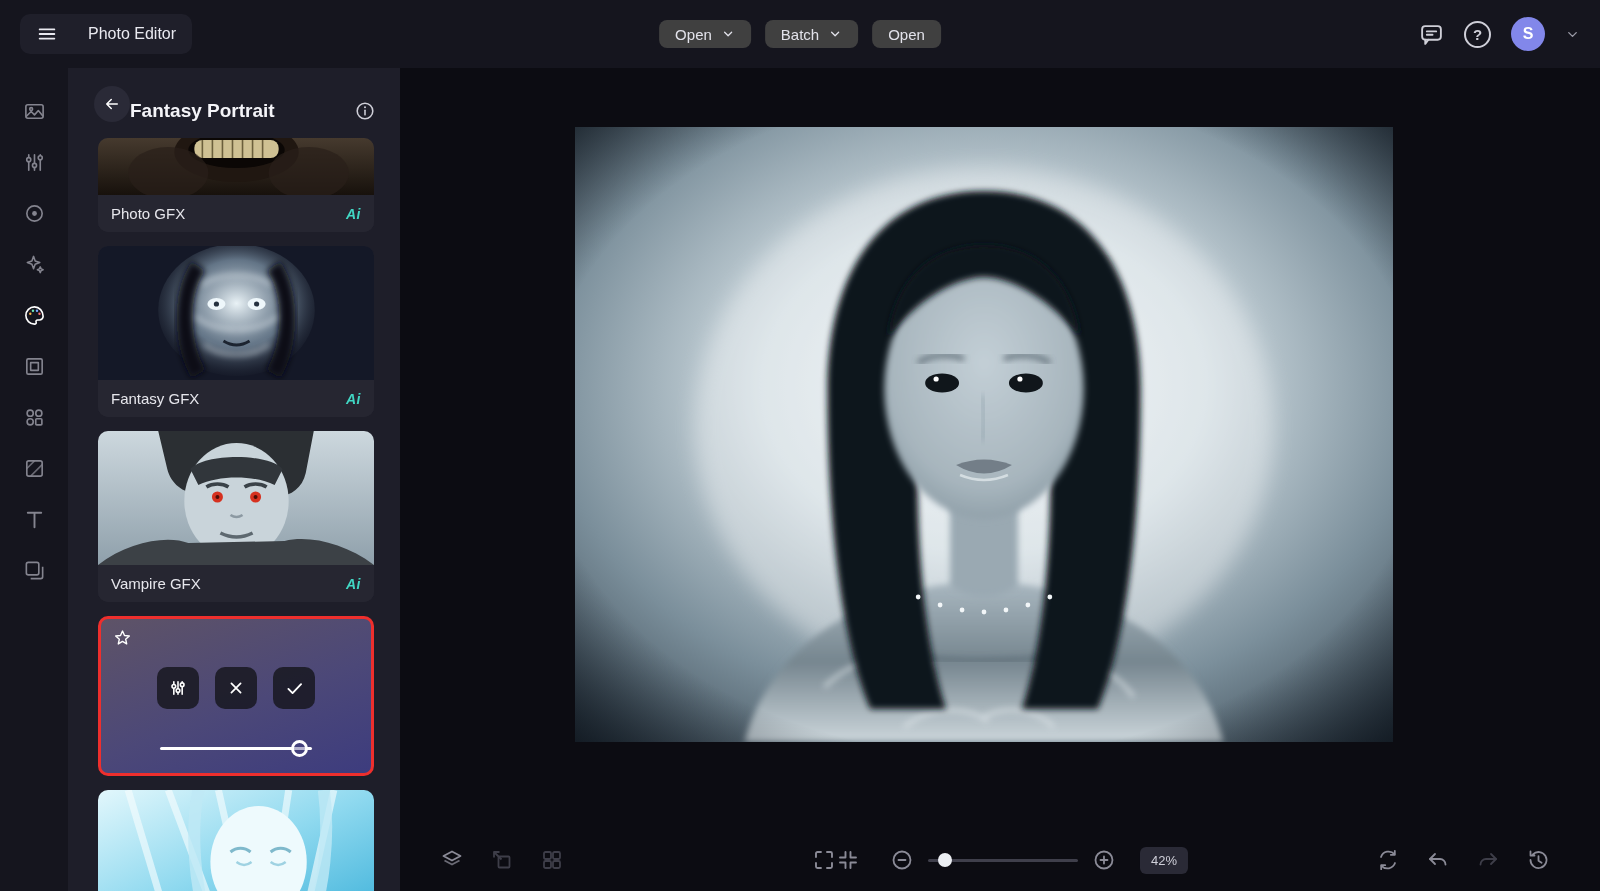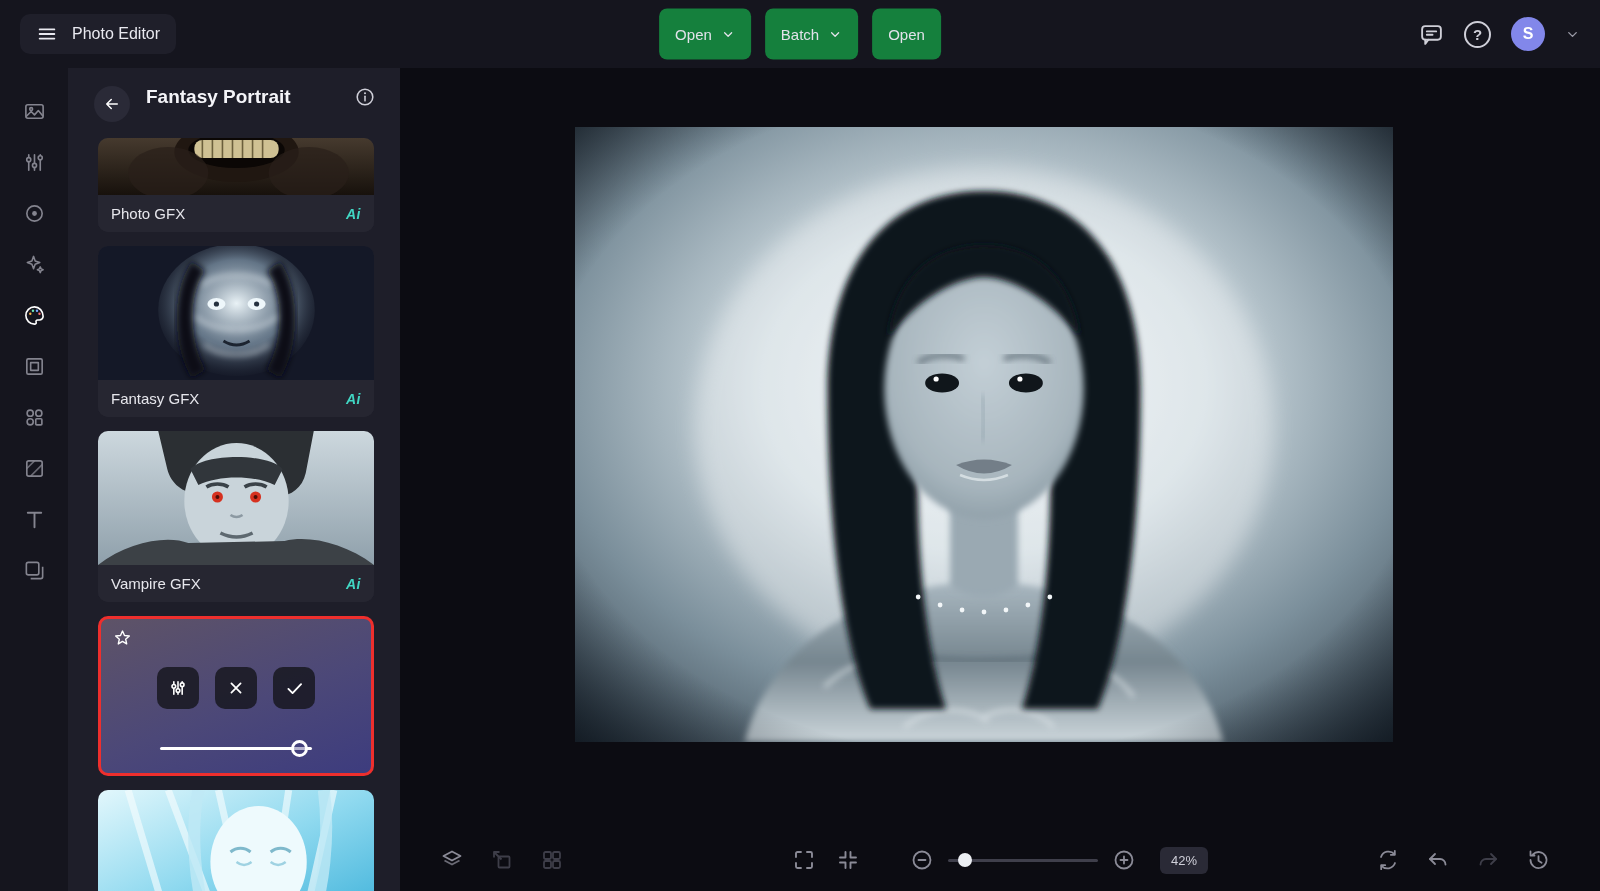--- a/index.html
+++ b/index.html
@@ -4,40 +4,40 @@
 <style>
   *{box-sizing:border-box;margin:0;padding:0}
   html,body{width:1600px;height:891px}
   body{background:#0c0c12;font-family:"Liberation Sans",sans-serif;color:#e8e8ee;overflow:hidden}
   svg{display:block}
   button{font-family:inherit}
   .app{width:1600px;height:891px;display:flex;flex-direction:column}
 
   
   .topbar{height:68px;flex:0 0 68px;background:#15151e;display:flex;align-items:center;padding:0 20px;position:relative;z-index:5}
-  .app-menu{display:flex;align-items:center;gap:14px;background:#1f1f2a;border-radius:10px;padding:9px 16px;cursor:pointer;border:none;color:#e9e9f0}
+  .app-menu{display:flex;align-items:center;gap:30px;background:#1f1f2a;border-radius:10px;padding:9px 16px;cursor:pointer;border:none;color:#e9e9f0}
   .app-title{font-size:16px}
   .topbar-center{position:absolute;left:50%;top:50%;transform:translate(-50%,-50%);display:flex;gap:14px}
-  .tb-btn{display:flex;align-items:center;gap:9px;background:#15803d;border:none;color:#e2e2ea;font-size:15px;padding:0 16px;height:51px;border-radius:8px;cursor:pointer}
+  .tb-btn{display:flex;align-items:center;gap:9px;background:#404040;border:none;color:#e2e2ea;font-size:15px;padding:0 16px;height:28px;border-radius:8px;cursor:pointer}
   .topbar-right{margin-left:auto;display:flex;align-items:center;gap:20px}
   .icon-btn{background:none;border:none;cursor:pointer;display:flex;align-items:center;justify-content:center;padding:0;color:#cfcfd8}
   .help-btn{width:27px;height:27px;border:2px solid #cfcfd8;border-radius:50%;font-size:15px;font-weight:bold;color:#cfcfd8}
   .avatar{width:34px;height:34px;border-radius:50%;background:#8287ea;color:#fff;font-weight:bold;font-size:16px;display:flex;align-items:center;justify-content:center;cursor:pointer;border:none}
 
   
   .main{flex:1;display:flex;min-height:0}
 
   
   .rail{width:68px;flex:0 0 68px;background:#15151e;display:flex;flex-direction:column;align-items:center;padding-top:32px;gap:28px}
   .rail .icon-btn{color:#84848f}
   .rail .icon-btn.active{color:#ffffff}
 
   
   .panel{width:332px;flex:0 0 332px;background:#1e1e29;display:flex;flex-direction:column;overflow:hidden}
-  .panel-header{display:flex;align-items:flex-start;gap:16px;padding:18px 24px 16px 26px}
+  .panel-header{display:flex;align-items:flex-end;padding:18px 24px 16px 26px}
   .back-btn{width:36px;height:36px;border-radius:50%;background:#2a2a37;border:none;display:flex;align-items:center;justify-content:center;cursor:pointer;color:#fff}
   .panel-title{font-size:19px;font-weight:bold;color:#f4f4f8;flex:1}
   .info-btn{color:#cfcfd8}
   .cards{padding:0 26px 0 30px;display:flex;flex-direction:column;gap:14px;overflow:hidden;flex:1}
   .card{border-radius:10px;overflow:hidden;background:#262631;flex:0 0 auto;cursor:pointer}
   .card-thumb{width:100%;display:block}
   .card-label-row{height:37px;background:#262631;display:flex;align-items:center;justify-content:space-between;padding:0 13px}
   .card-label{font-size:15px;color:#e6e6ec;font-weight:500}
   .ai-badge{color:#41d6c3;font-size:14px;font-style:italic;font-weight:bold;letter-spacing:.5px}
 
@@ -49,21 +49,21 @@
   .intensity-track{position:absolute;top:7px;left:0;right:0;height:3px;background:#fff;border-radius:2px}
   .intensity-handle{position:absolute;top:0;width:17px;height:17px;border-radius:50%;border:3px solid #fff;background:rgba(70,66,128,.4);cursor:grab}
 
   
   .canvas{flex:1;position:relative;background:#0c0c12;min-width:0}
   .artwork{position:absolute;left:175px;top:59px;width:818px;height:615px}
   .artwork svg{width:100%;height:100%}
 
   .canvas-toolbar{position:absolute;left:0;right:0;bottom:0;height:62px;display:flex;align-items:center;padding:0 50px 0 40px}
   .ct-left{display:flex;gap:26px;align-items:center}
-  .ct-center{position:absolute;left:50%;transform:translateX(-50%);display:flex;align-items:center;gap:20px}
+  .ct-center{position:absolute;left:50%;transform:translateX(-50%);display:flex;align-items:center;}
   .ct-right{margin-left:auto;display:flex;gap:26px;align-items:center}
   .canvas-toolbar .icon-btn{color:#8b8b97}
   .canvas-toolbar .icon-btn.disabled{color:#3e3e49;cursor:default}
   .zoom-group{display:flex;align-items:center;gap:14px;margin-left:30px}
   .zoom-slider{width:150px;height:14px;position:relative;cursor:pointer}
   .zoom-track{position:absolute;top:6px;left:0;right:0;height:3px;background:#3f3f4b;border-radius:2px}
   .zoom-handle{position:absolute;top:0;width:14px;height:14px;border-radius:50%;background:#eceef2;cursor:grab}
   .zoom-badge{background:#2a2a36;border-radius:6px;padding:6px 11px;font-size:13px;color:#cfcfd8;margin-left:10px}
 </style>
 </head>

